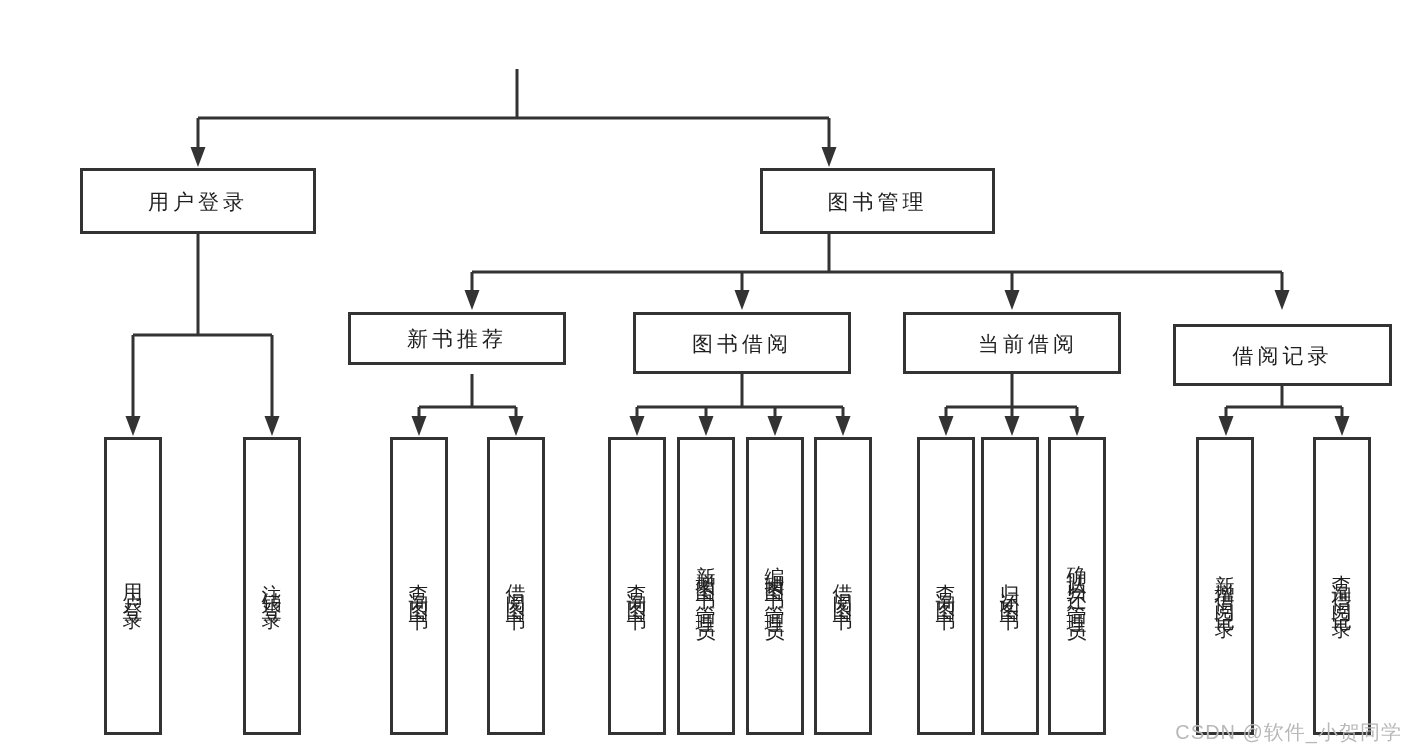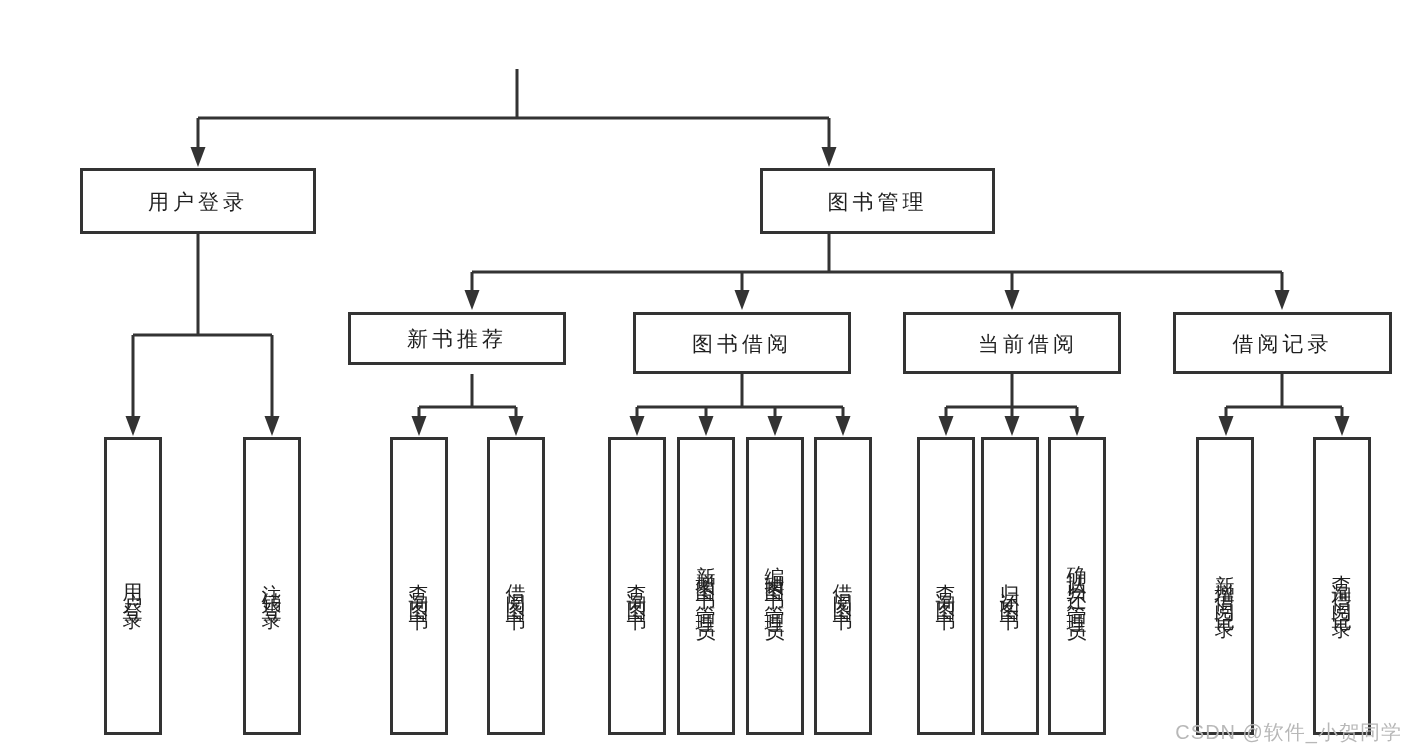--- a/index.html
+++ b/index.html
@@ -138,21 +138,21 @@
 
   <div class="node h" style="left:348px; top:312px; width:218px; height:53px;">
     <span>新书推荐</span>
   </div>
   <div class="node h" style="left:633px; top:312px; width:218px; height:62px;">
     <span>图书借阅</span>
   </div>
   <div class="node h" style="left:903px; top:312px; width:218px; height:62px;padding-left:32px;">
     <span>当前借阅</span>
   </div>
-  <div class="node h" style="left:1173px; top:312px; width:219px; height:62px;">
+  <div class="node h" style="left:1173px; top:324px; width:219px; height:62px;">
     <span>借阅记录</span>
   </div>
 
   <div class="node leaf" style="left:104px;">
     <span class="vtext">用户登录</span>
   </div>
   <div class="node leaf" style="left:243px;">
     <span class="vtext">注销登录</span>
   </div>
 

